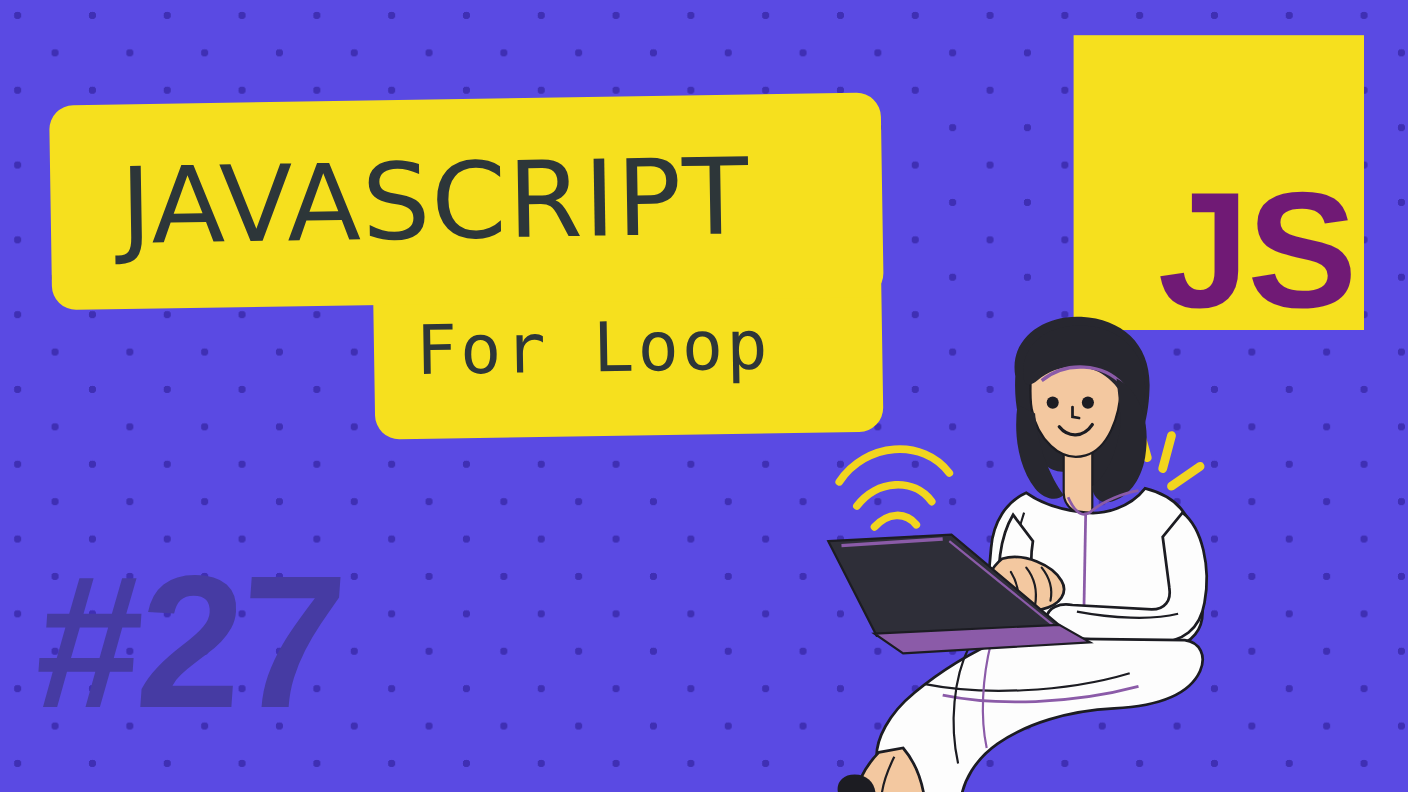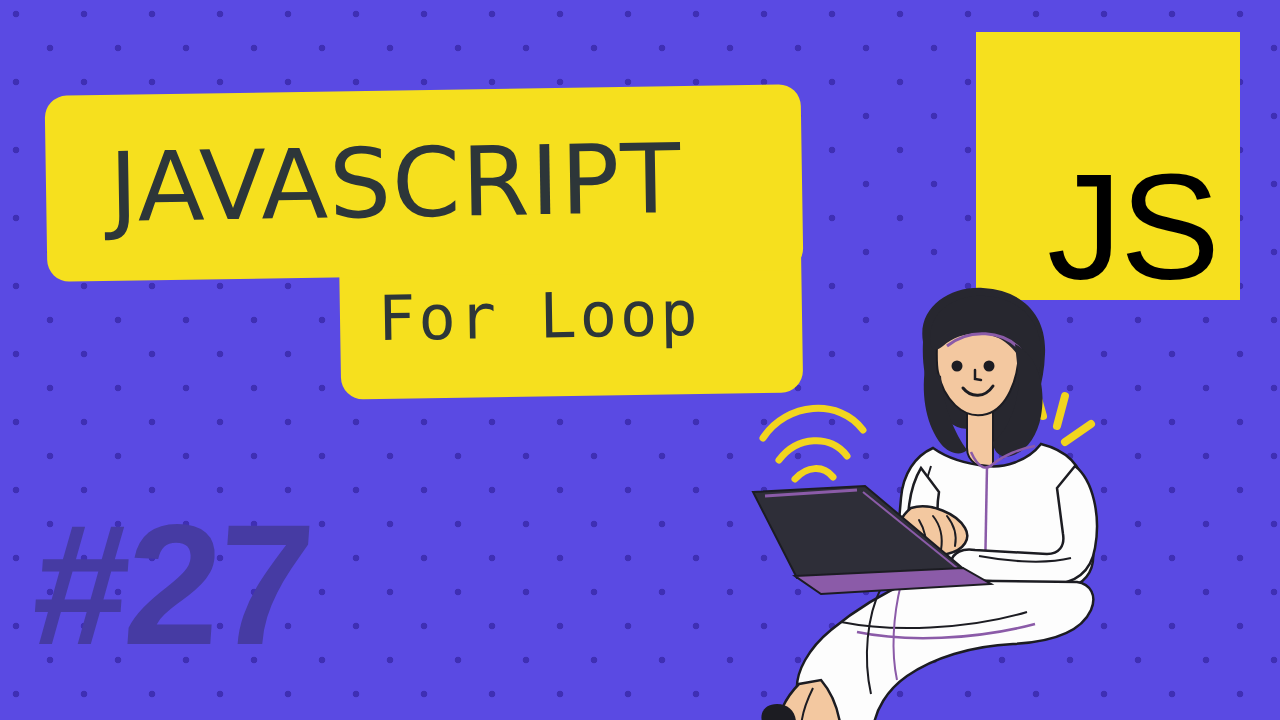--- a/index.html
+++ b/index.html
@@ -66,24 +66,24 @@
   }
   
   #js-logo {
     position:absolute;
     left:976px; top:32px;
     width:264px; height:268px;
     background:#f6e01e;
   }
   #js-logo-text {
     position:absolute;
-    right:22px; bottom:-2px;
-    color:#000000;
+    right:8px; bottom:-2px;
+    color:#701a75;
     font-family:"Liberation Sans", sans-serif;
-    font-weight:400;
+    font-weight:700;
     font-size:150px;
     line-height:1;
     letter-spacing:-2px;
   }
   
   #episode {
     position:absolute;
     left:34px; top:498px;
     color:#463ba3;
     font-family:"Liberation Sans", sans-serif;

